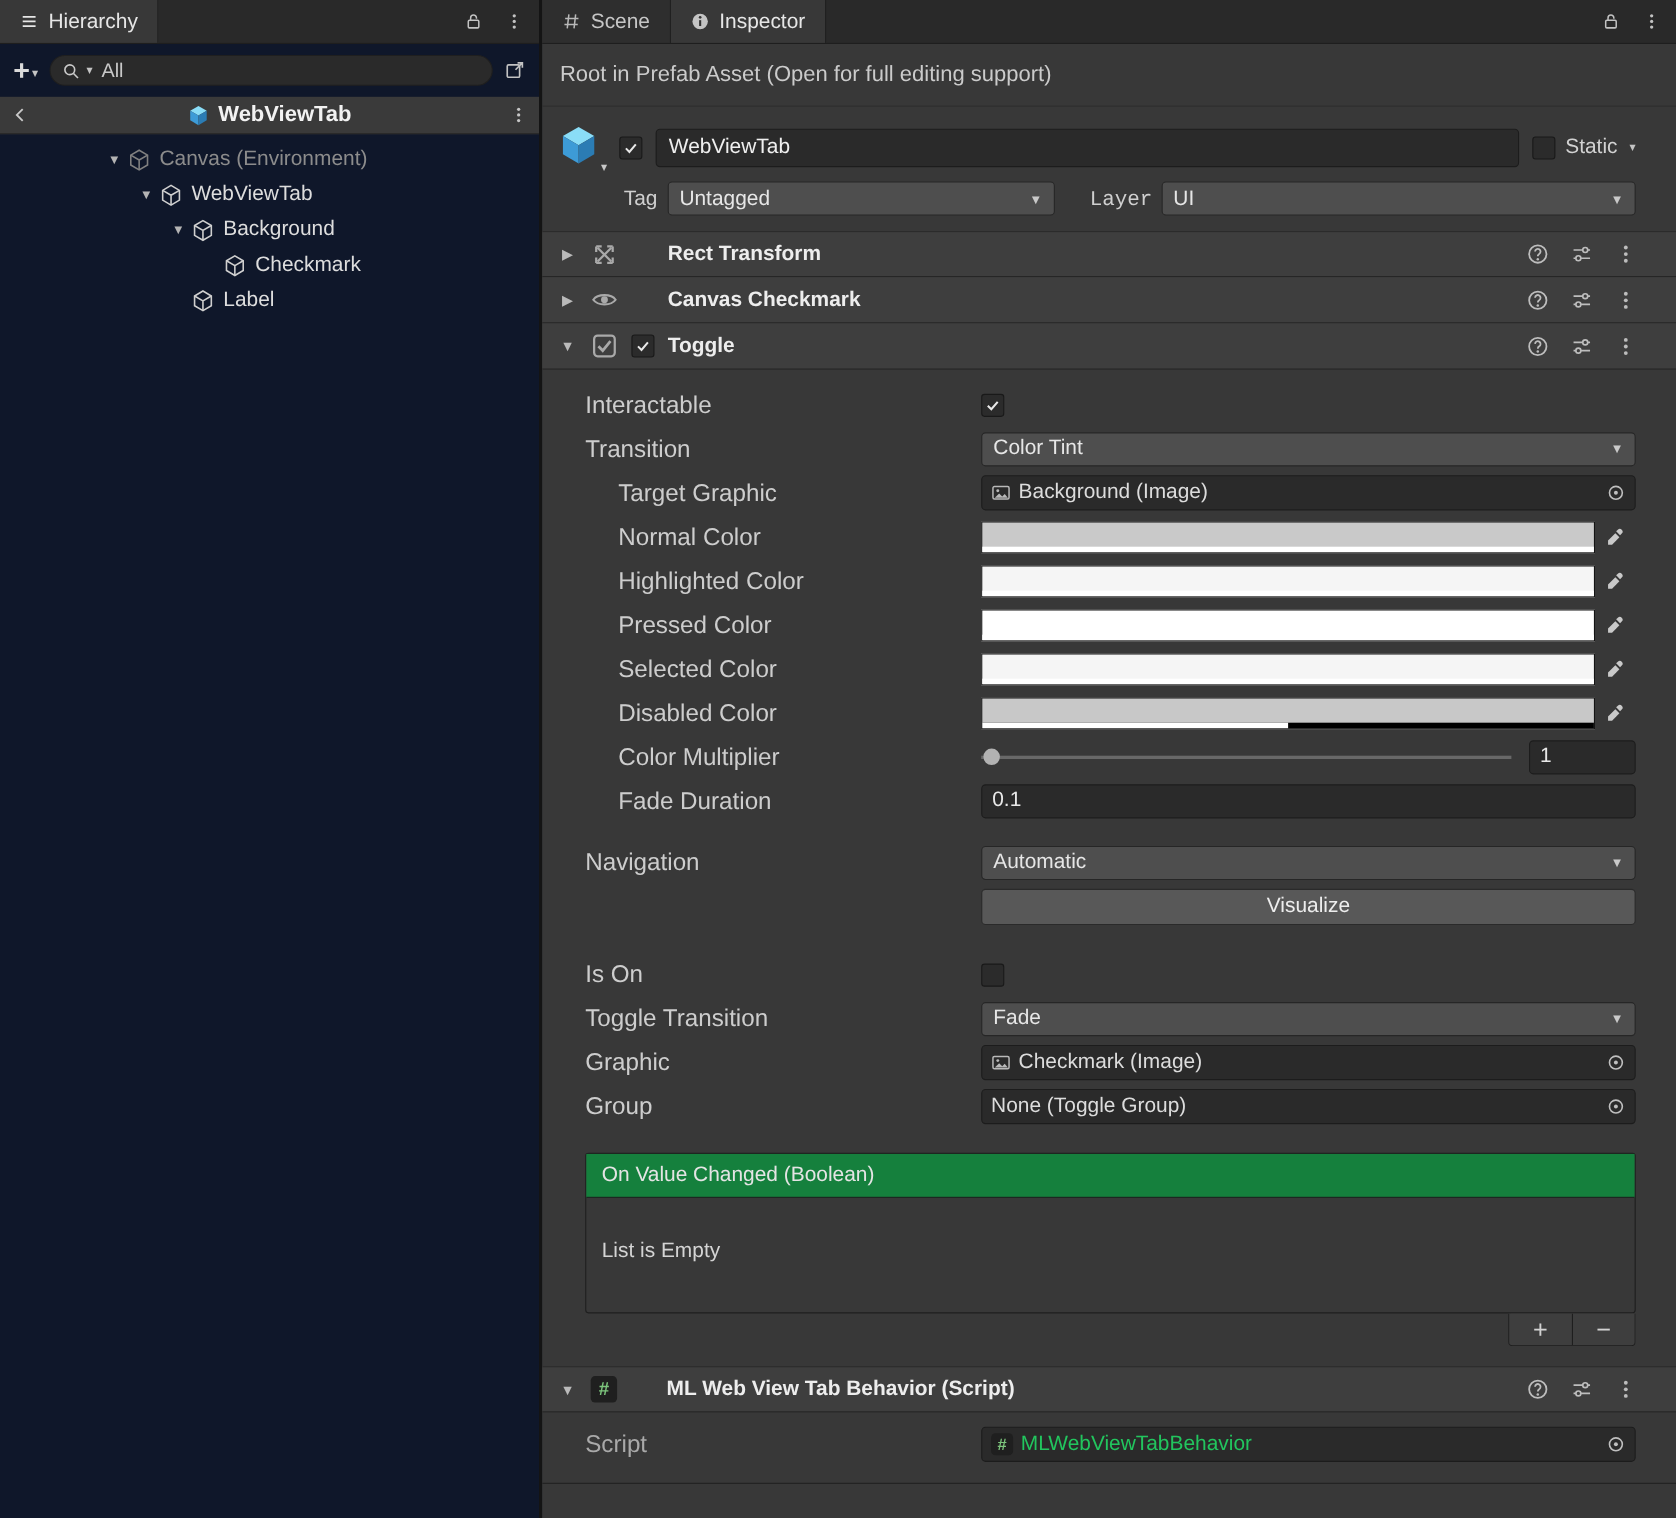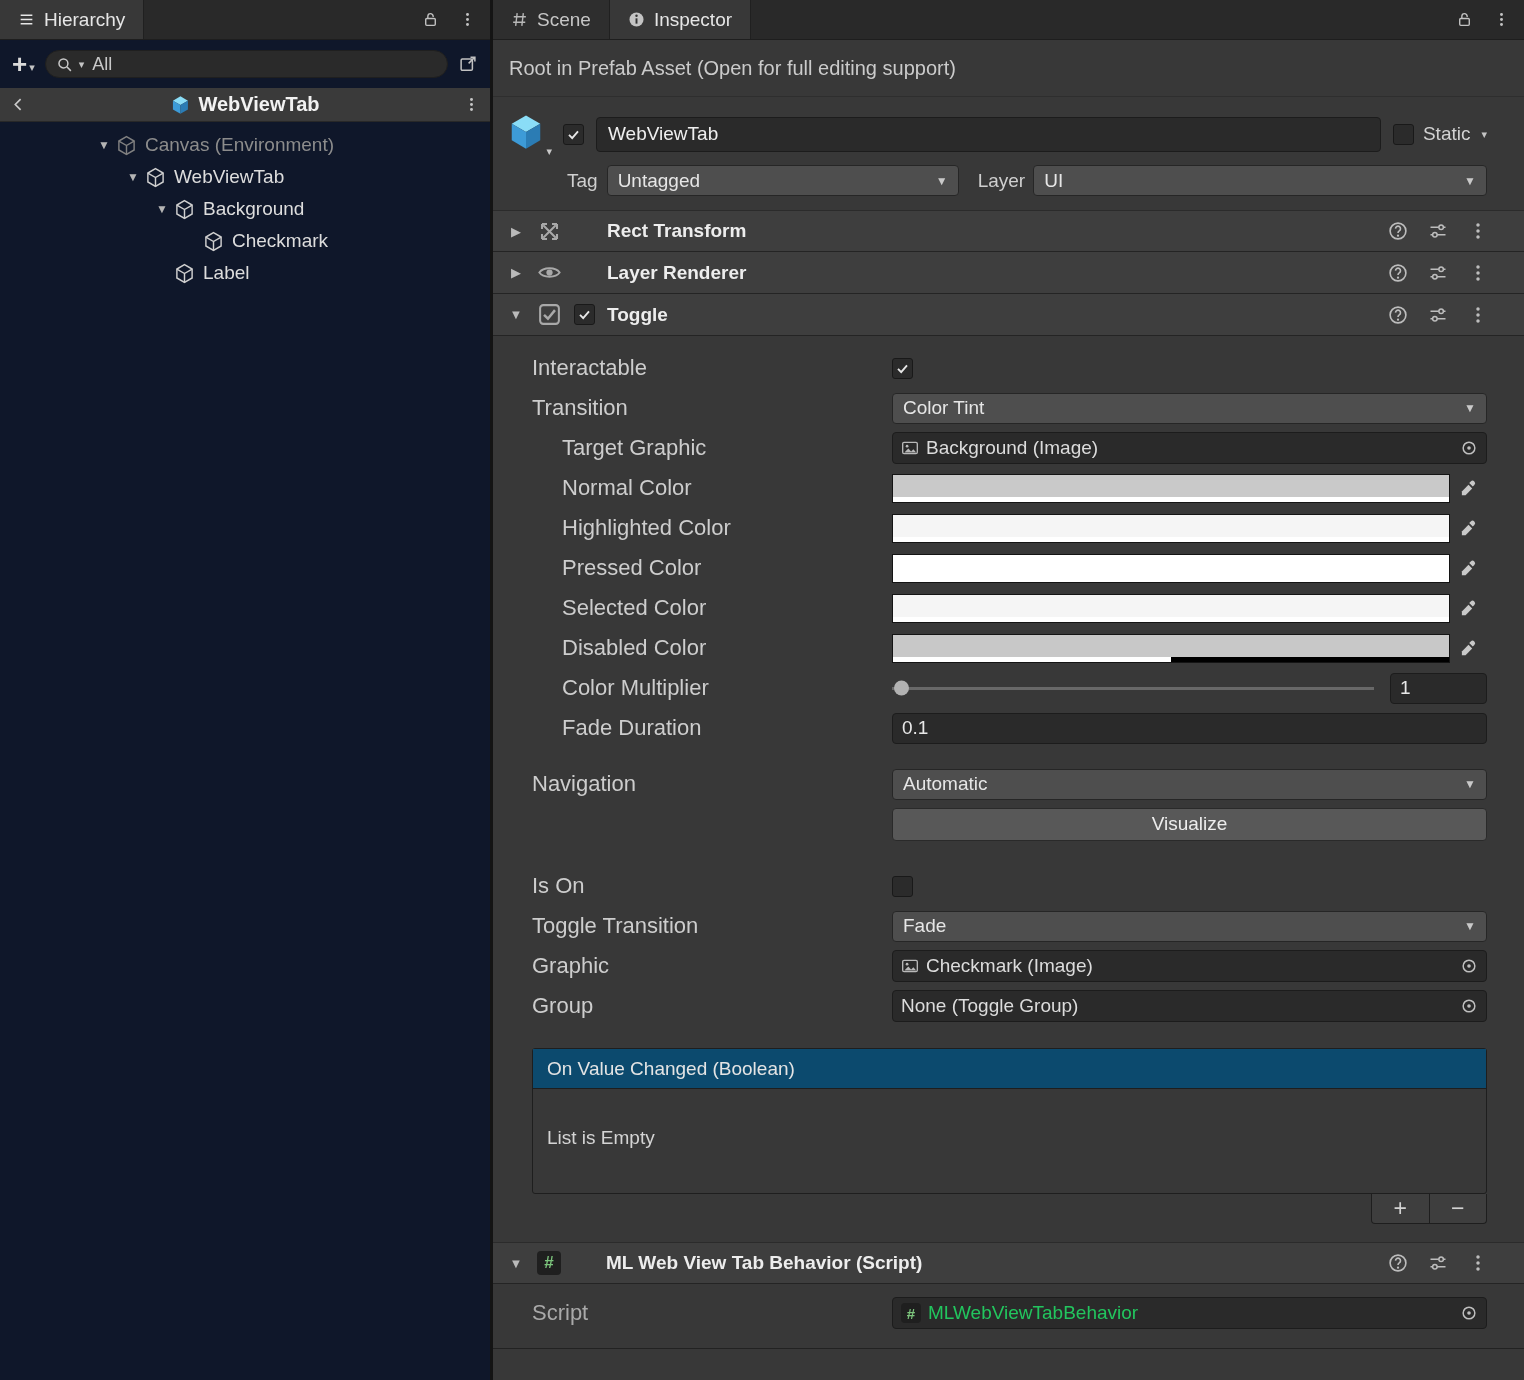--- a/index.html
+++ b/index.html
@@ -52,21 +52,21 @@
   .goicaret { position:absolute; right:-1px; bottom:-3px; font-size:11px; color:#C8C8C8; }
   .namefield { flex:1; height:35px; background:#2A2A2A; border:1px solid #1C1C1C; border-radius:4px; display:flex; align-items:center; padding:0 11px; color:#EFEFEF; font-size:19px; min-width:0; }
   .static-group { display:flex; align-items:center; gap:9px; flex:none; color:#D2D2D2; font-size:19px; }
   .gorow2 { display:flex; align-items:center; margin-top:10px; padding:0 37px 0 74px; }
   .flabel { font-size:19px; color:#CFCFCF; }
 
   .dd { height:31px; background:#4E4E4E; border:1px solid #262626; border-radius:4px; display:flex; align-items:center; padding:0 10px; color:#E6E6E6; font-size:19px; min-width:0; }
   .dd .caret { margin-left:auto; font-size:12px; color:#C9C9C9; padding-left:8px; }
   .dd.tagdd { width:352px; flex:none; margin-left:9px; }
   .dd.layerdd { flex:1; margin-left:8px; }
-  .layer-label { margin-left:19px; }
+  .layer-label { margin-left:32px;font-family:Liberation Mono, monospace; }
 
   .chead { height:42px; flex:none; background:#3E3E3E; border-top:1px solid #2B2B2B; border-bottom:1px solid #242424; display:flex; align-items:center; padding:0 36px 0 14px; gap:12px; }
   .chead .fold { width:18px; flex:none; font-size:13px; color:#BABABA; text-align:center; }
   .cico { width:25px; height:25px; flex:none; color:#A9A9A9; }
   .cspacer { width:21px; flex:none; }
   .ctitle { font-weight:bold; font-size:19px; color:#EDEDED; white-space:nowrap; }
   .hicons { margin-left:auto; display:flex; align-items:center; gap:20px; color:#BDBDBD; }
   .hicons svg { width:20px; height:20px; }
 
   .cb { width:21px; height:21px; flex:none; background:#2B2B2B; border:1px solid #191919; border-radius:3px; display:inline-flex; align-items:center; justify-content:center; }
@@ -94,21 +94,21 @@
   .sl-track { flex:1; height:3px; background:#686868; position:relative; margin-right:16px; }
   .sl-handle { position:absolute; left:2px; top:50%; transform:translateY(-50%); width:15px; height:15px; border-radius:50%; background:#B2B2B2; }
   .numfield { width:97px; flex:none; height:31px; background:#2A2A2A; border:1px solid #1C1C1C; border-radius:4px; display:flex; align-items:center; padding:0 9px; color:#E8E8E8; font-size:19px; }
   .txtfield { flex:1; height:31px; background:#2A2A2A; border:1px solid #1C1C1C; border-radius:4px; display:flex; align-items:center; padding:0 9px; color:#E8E8E8; font-size:19px; min-width:0; }
 
   .btn { flex:1; height:33px; background:#585858; border:1px solid #2A2A2A; border-radius:4px; display:flex; align-items:center; justify-content:center; font-size:19px; color:#EDEDED; }
 
   .gap16 { height:16px; } .gap22 { height:22px; }
 
   .eventbox { margin:22px 37px 0 39px; border:1px solid #1E1E1E; border-radius:3px; background:#383838; }
-  .ehead { height:40px; display:flex; align-items:center; padding:0 14px; background:#0c4a6e; border-bottom:1px solid #1E1E1E; color:#E4E4E4; font-size:19px; }
+  .ehead { height:40px; display:flex; align-items:center; padding:0 14px; background:#15803d; border-bottom:1px solid #1E1E1E; color:#E4E4E4; font-size:19px; }
   .ebody { height:104px; padding:38px 14px 0; color:#D4D4D4; font-size:19px; }
   .etray-row { display:flex; justify-content:flex-end; margin:0 37px 0 39px; }
   .etray { display:flex; width:116px; height:30px; background:#3E3E3E; border:1px solid #1E1E1E; border-top:none; border-radius:0 0 4px 4px; overflow:hidden; }
   .etray .ebtn { flex:1; display:flex; align-items:center; justify-content:center; color:#D2D2D2; font-size:23px; line-height:1; }
   .etray .ebtn + .ebtn { border-left:1px solid #1E1E1E; }
 
   .script-badge { width:24px; height:24px; flex:none; background:#1F1F1F; border-radius:4px; color:#7CC47C; font-weight:bold; display:flex; align-items:center; justify-content:center; font-size:17px; }
   .script-badge::before { content:"#"; }
   .script-badge.small { width:20px; height:20px; font-size:15px; }
   .dimtxt { color:#22c55e; }
@@ -372,21 +372,21 @@
           </svg>
       </span>
     </div>
 
     <div class="chead" style="border-top:none">
       <span class="fold">▶</span>
       <svg class="cico">
           <use href="#i-eye"></use>
         </svg>
       <span class="cspacer"></span>
-      <span class="ctitle">Layer Renderer</span>
+      <span class="ctitle">Canvas Checkmark</span>
       <span class="hicons">
         <svg>
             <use href="#i-help"></use>
           </svg>
         <svg>
             <use href="#i-presets"></use>
           </svg>
         <svg>
             <use href="#i-kebab"></use>
           </svg>

